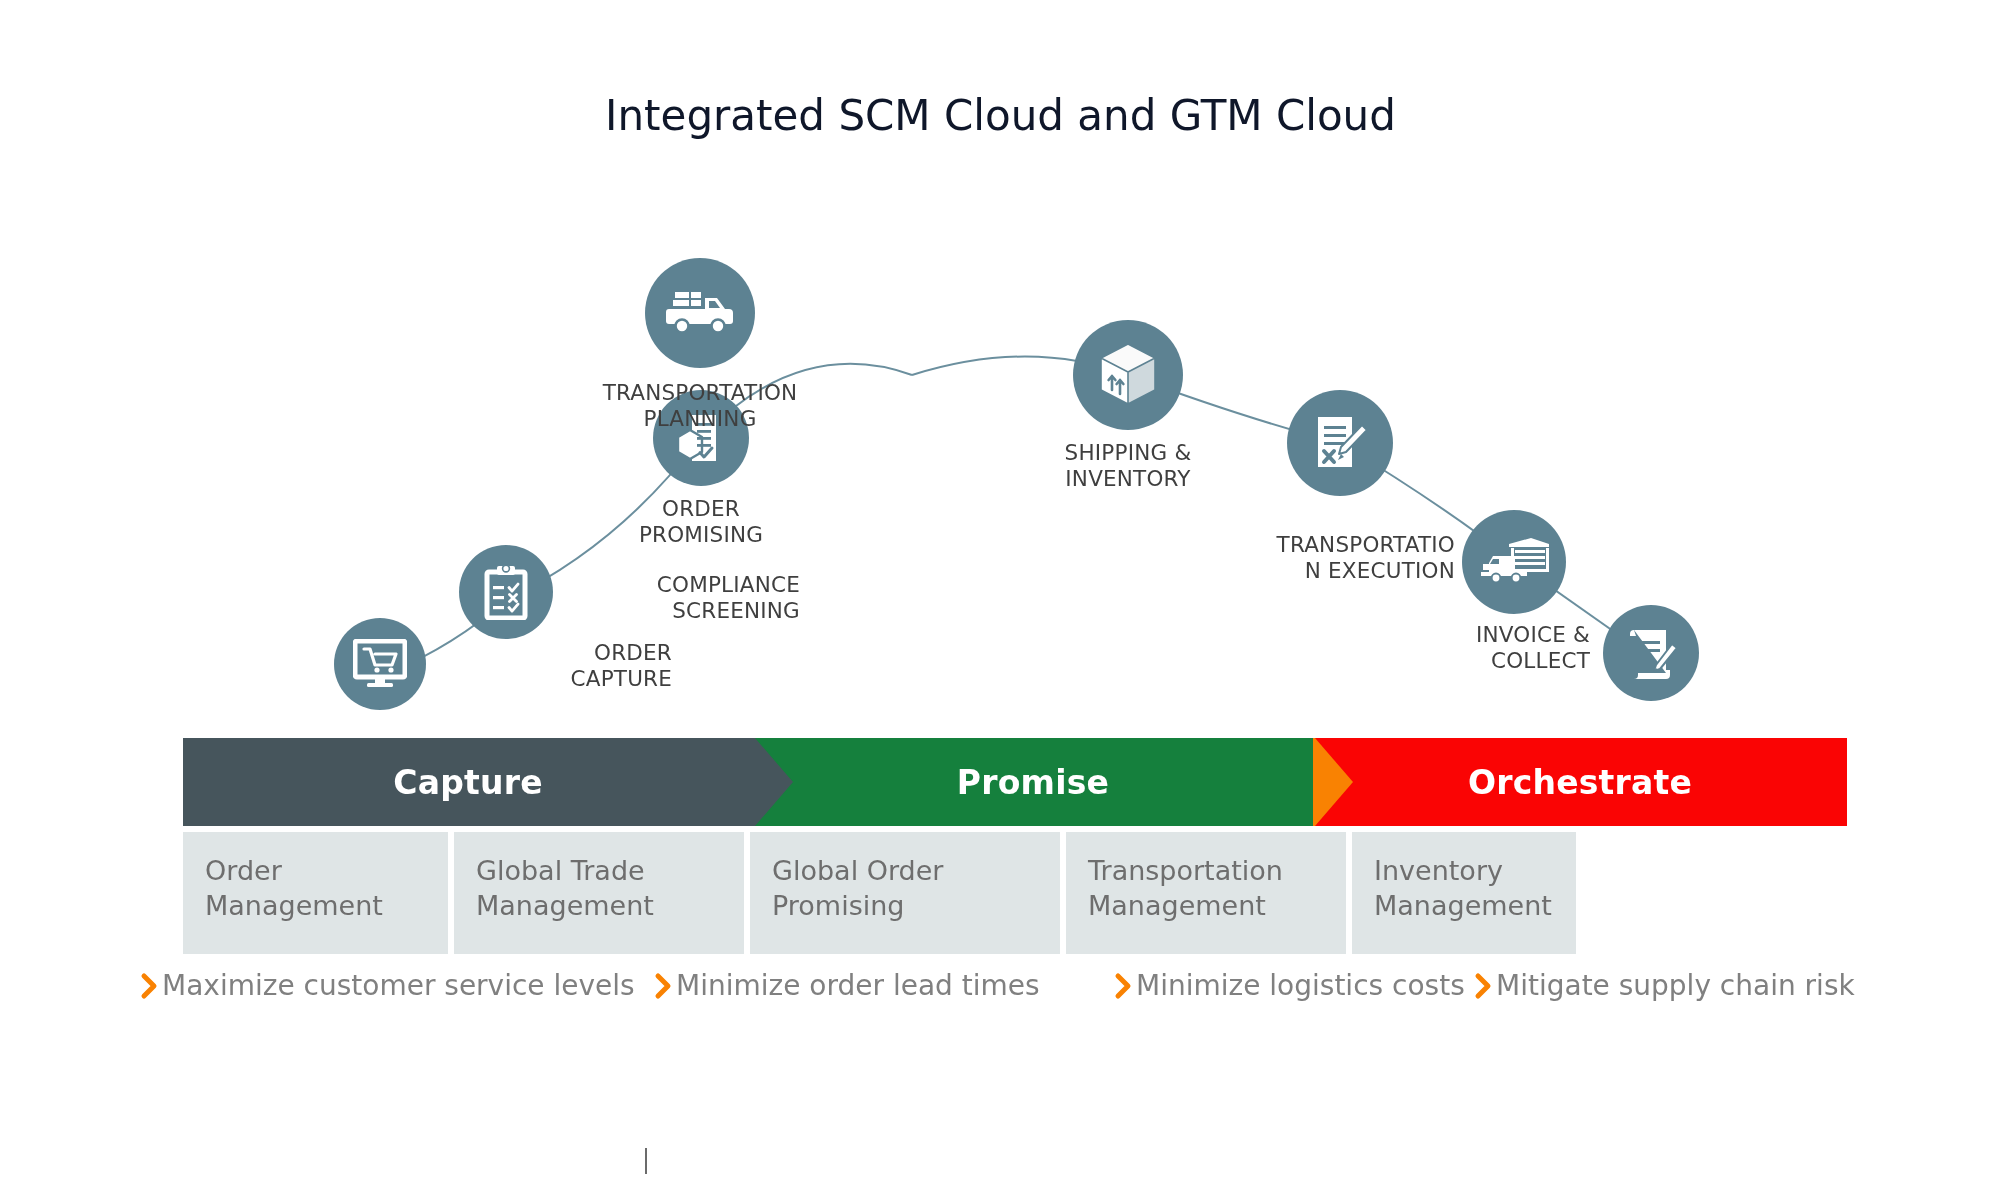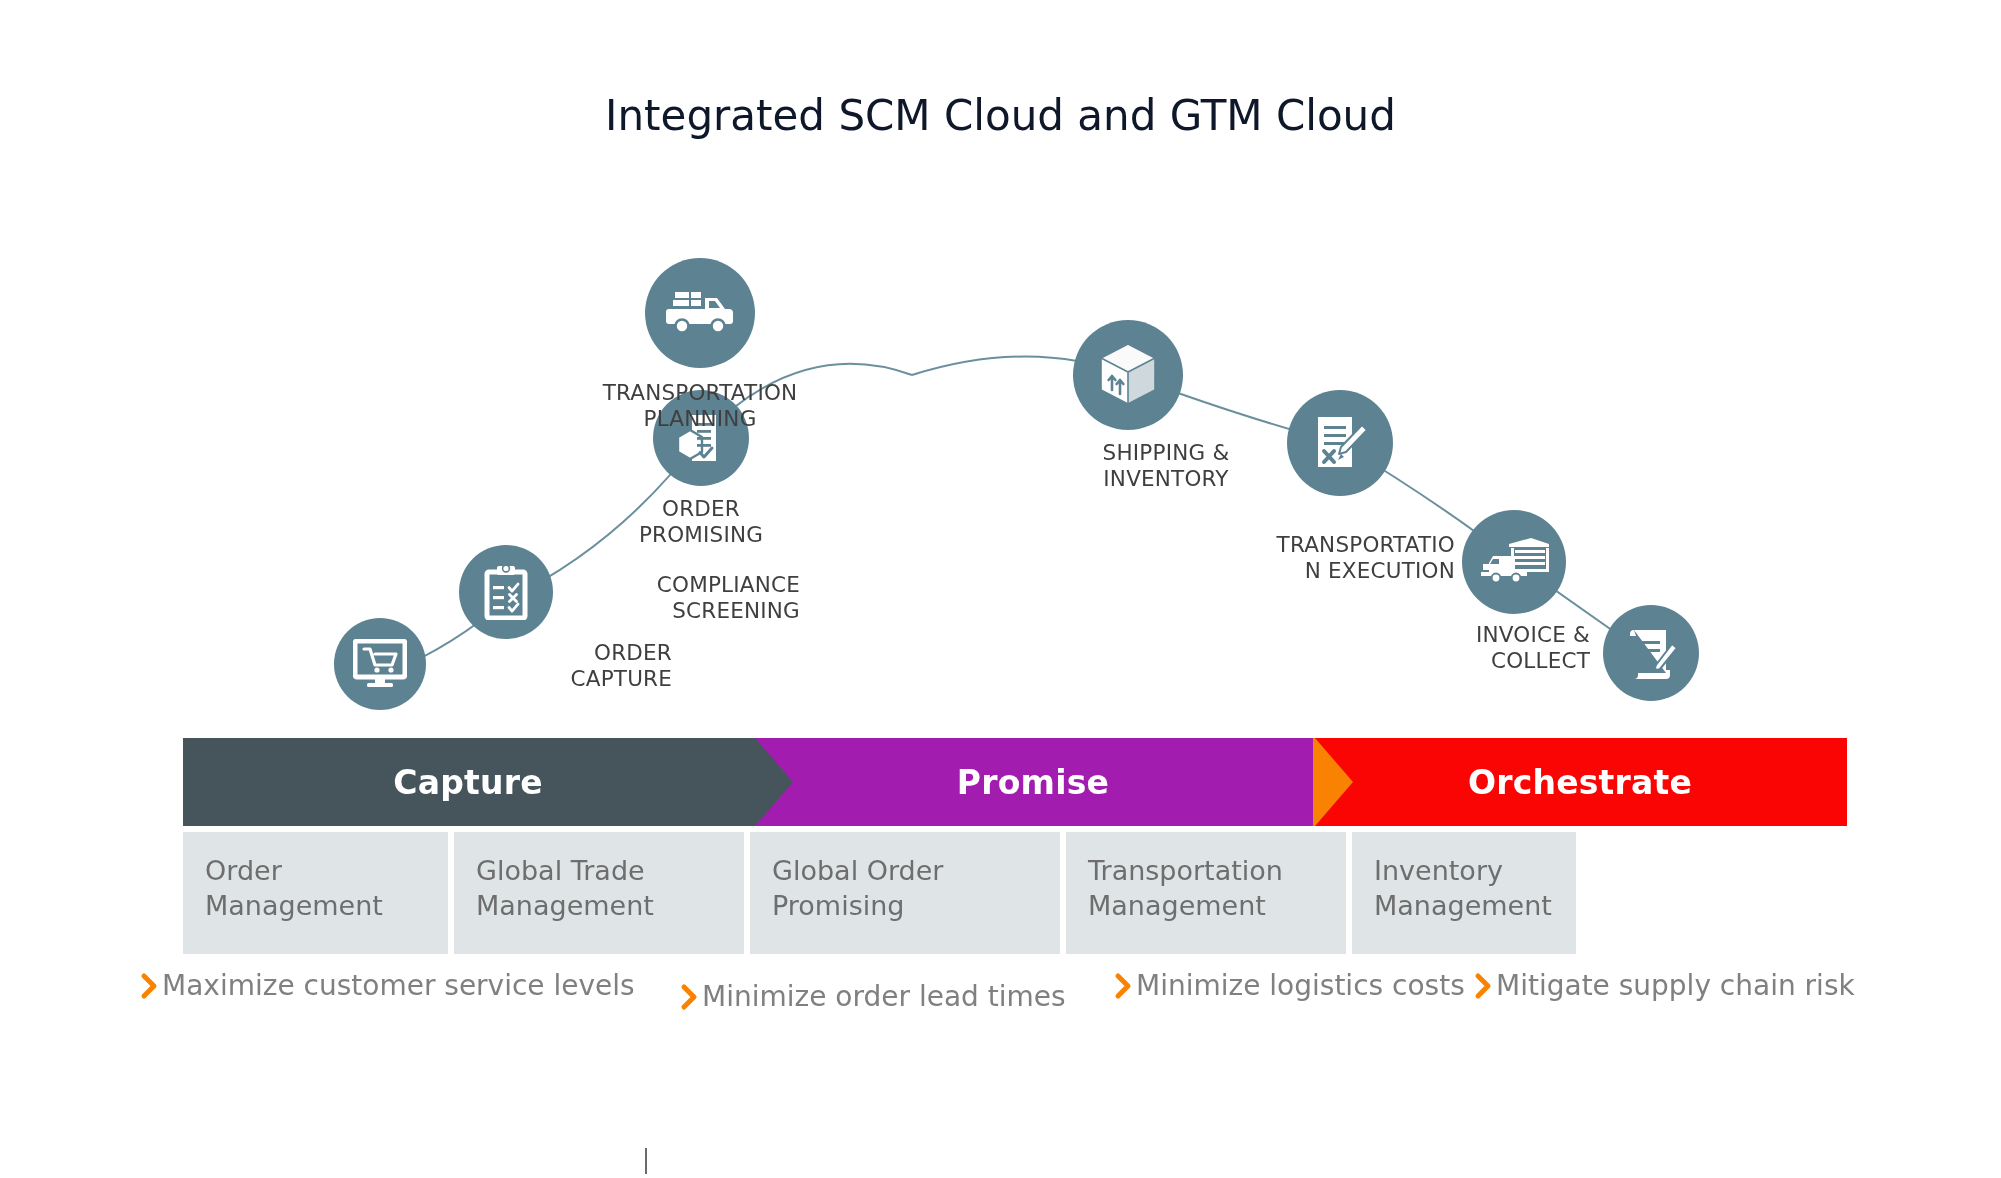--- a/index.html
+++ b/index.html
@@ -260,21 +260,21 @@
       <svg width="62" height="66" viewBox="0 0 62 66">
         <path d="M31 2 L58 16 L31 30 L4 16 Z" fill="#fafafa"></path>
         <path d="M4 16 L31 30 L31 62 L4 48 Z" fill="#ffffff"></path>
         <path d="M58 16 L31 30 L31 62 L58 48 Z" fill="#cfd9dd"></path>
         <path d="M31 2 L58 16 L31 30 L4 16 Z M4 16 L31 30 L31 62 L4 48 Z M58 16 L31 30 L31 62 L58 48 Z" fill="none" stroke="#5d8292" stroke-width="1.6" stroke-linejoin="round"></path>
         <path d="M15 48 v-14 M15 34 l-3.4 4 M15 34 l3.4 4" stroke="#5d8292" stroke-width="2.6" stroke-linecap="round" stroke-linejoin="round" fill="none"></path>
         <path d="M23 52 v-14 M23 38 l-3.4 4 M23 38 l3.4 4" stroke="#5d8292" stroke-width="2.6" stroke-linecap="round" stroke-linejoin="round" fill="none"></path>
       </svg>
     </span>
   </div>
-  <div class="arc-label lbl-center" style="left:1041px; top:140px; width:250px;">SHIPPING &amp;
+  <div class="arc-label lbl-center" style="left:1003px; top:140px; width:250px;">SHIPPING &amp;
 INVENTORY</div>
 
   <div class="arc-node" style="left:1287px; top:90px; width:106px; height:106px;">
     <span>
       <svg width="60" height="60" viewBox="0 0 60 60">
         <path d="M8 4 h34 v50 h-34 z" fill="#fff"></path>
         <rect x="14" y="13" width="22" height="3" fill="#5d8292"></rect>
         <rect x="14" y="21" width="22" height="3" fill="#5d8292"></rect>
         <rect x="14" y="29" width="22" height="3" fill="#5d8292"></rect>
         <path d="M14 38 l10 11 M24 38 l-10 11" stroke="#5d8292" stroke-width="4" stroke-linecap="round"></path>
@@ -322,21 +322,21 @@
   <div class="arc-label lbl-left" style="left:1400px; top:322px; width:190px;">INVOICE &amp;
 COLLECT</div>
 </div>
 
 <div id="phase-banner">
 
   <div class="phase-seg" style="left:0px; width:570px; background:#46555c;">
     <span class="phase-label">Capture</span>
   </div>
 
-  <div class="phase-seg" style="left:570px; width:560px; background:#a21caf;align-items:center;">
+  <div class="phase-seg" style="left:570px; width:560px; background:#15803d;align-items:center;">
     <svg class="chev-notch" style="left:0;" viewBox="0 0 40 88" preserveAspectRatio="none">
       <path d="M0 0 L0 88 L2 88 L40 44 L2 0 Z" fill="#46555c"></path>
     </svg>
     <span class="phase-label">Promise</span>
   </div>
 
   <div class="phase-seg" style="left:1130px; width:534px; background:#fa0404;">
     <svg class="chev-notch" style="left:0;" viewBox="0 0 40 88" preserveAspectRatio="none">
       <path d="M0 0 L0 88 L2 88 L40 44 L2 0 Z" fill="#f98202"></path>
     </svg>
@@ -369,21 +369,21 @@
 
 <div id="benefits">
 
   <div class="benefit" style="left:0px;">
     <svg class="chev-bullet" width="20" height="28" viewBox="0 0 20 28">
       <path d="M4 4 L14 14 L4 24" fill="none" stroke="#f98202" stroke-width="5" stroke-linecap="round" stroke-linejoin="round"></path>
     </svg>
     <span class="benefit-text">Maximize customer service levels</span>
   </div>
 
-  <div class="benefit" style="left:540px;margin-top:11px;">
+  <div class="benefit" style="left:514px;">
     <svg class="chev-bullet" width="20" height="28" viewBox="0 0 20 28">
       <path d="M4 4 L14 14 L4 24" fill="none" stroke="#f98202" stroke-width="5" stroke-linecap="round" stroke-linejoin="round"></path>
     </svg>
     <span class="benefit-text">Minimize order lead times</span>
   </div>
 
   <div class="benefit" style="left:974px;">
     <svg class="chev-bullet" width="20" height="28" viewBox="0 0 20 28">
       <path d="M4 4 L14 14 L4 24" fill="none" stroke="#f98202" stroke-width="5" stroke-linecap="round" stroke-linejoin="round"></path>
     </svg>

